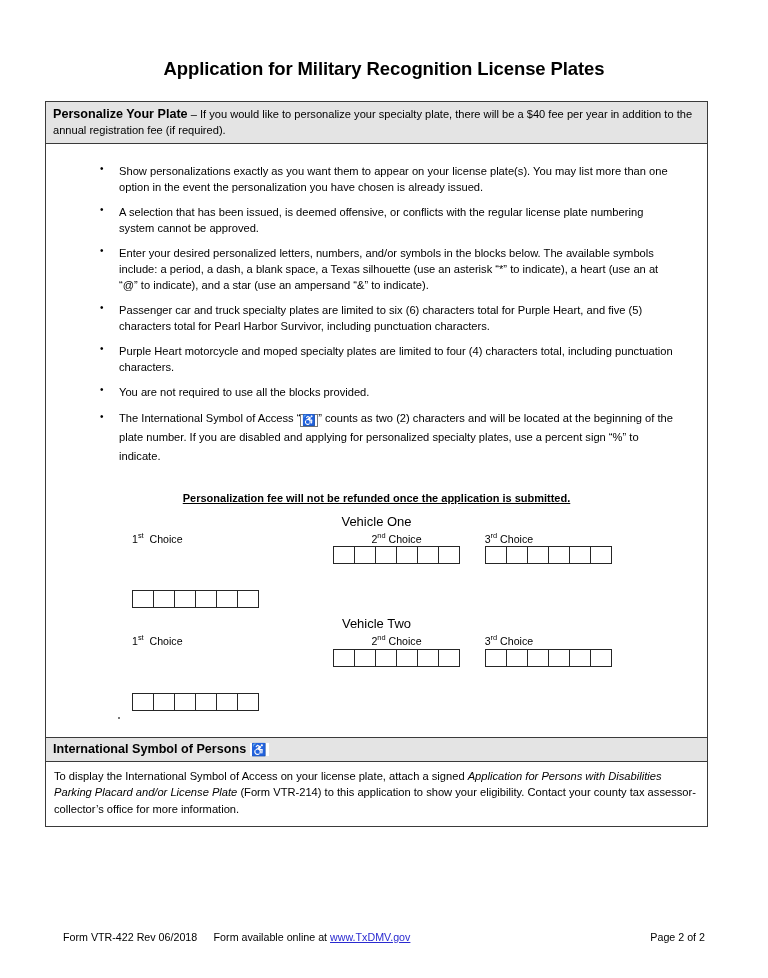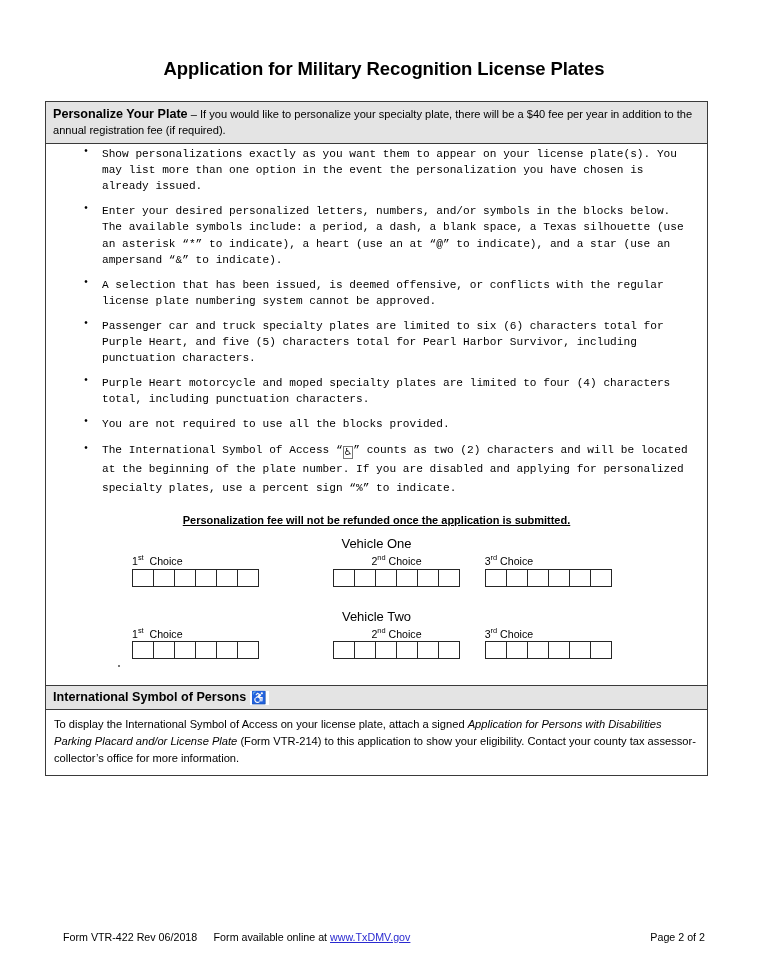--- a/index.html
+++ b/index.html
@@ -57,24 +57,23 @@
   .section-band .band-title {
     font-weight: bold;
     font-size: 12.6px;
   }
   .section-band .band-rest {
     font-size: 11.1px;
   }
 
   
   .bullets {
-    margin: 0;
+    margin: 17px;
     padding: 2px 14px 6px 54px;
     list-style: none;
-    font-family: Liberation Mono, monospace;
   }
   .bullets li {
     position: relative;
     font-size: 11.15px;
     line-height: 1.46;
     margin-bottom: 8.5px;
     padding-left: 2px;
     text-align: left;
   }
   .bullets li::before {
@@ -121,21 +120,21 @@
     justify-content: space-between;
     padding: 0 40px 0 41px;
     box-sizing: border-box;
   }
   .choice-group {
     display: flex;
     flex-direction: column;
     align-items: center;
     width: 200px;
   }
-  .choice-group.g1 { align-items: flex-start; padding-left: 45px; }
+  .choice-group.g1 { align-items: flex-start; padding-left: 45px; gap: 44px; }
   .choice-group.g2 { align-items: center; }
   .choice-group.g3 { align-items: flex-start; padding-right: 6px; }
 
   .choice-label {
     font-size: 10.6px;
     margin-bottom: 2px;
     text-align: center;
   }
   .choice-label sup {
     font-size: 7.4px;
@@ -147,21 +146,21 @@
     box-sizing: content-box;
   }
   .boxes .cell {
     width: 20px;
     height: 16px;
     border-right: 1.4px solid #262626;
     background: #fff;
   }
   .boxes .cell:last-child { border-right: none; }
 
-  .vehicle-two-wrap { margin-top: 22px; }
+  .vehicle-two-wrap { margin-top: 8px; }
   .spacer-bottom { height: 26px; position: relative; }
   .stray-mark {
     position: absolute;
     left: 72px;
     top: 6px;
     width: 2px;
     height: 2px;
     background: #777;
   }
 
@@ -239,22 +238,22 @@
   <div class="doc-title">Application for Military Recognition License Plates</div>
 
   <div class="form-box">
 
     <div class="section-band">
       <span class="band-title">Personalize Your Plate</span><span class="band-rest"> – If you would like to personalize your specialty plate, there will be a $40 fee per year in addition to the annual registration fee (if required).</span>
     </div>
 
     <ul class="bullets">
       <li>Show personalizations exactly as you want them to appear on your license plate(s).  You may list more than one option in the event the personalization you have chosen is already issued.</li>
+      <li>A selection that has been issued, is deemed offensive, or conflicts with the regular license plate numbering system cannot be approved.</li>
       <li>Enter your desired personalized letters, numbers, and/or symbols in the blocks below. The available symbols include: a period, a dash, a blank space, a Texas silhouette (use an asterisk “*” to indicate), a heart (use an at “@” to indicate), and a star (use an ampersand “&amp;” to indicate).</li>
-      <li>A selection that has been issued, is deemed offensive, or conflicts with the regular license plate numbering system cannot be approved.</li>
       <li>Passenger car and truck specialty plates are limited to six (6) characters total for Purple Heart, and five (5) characters total for Pearl Harbor Survivor, including punctuation characters.</li>
       <li>Purple Heart motorcycle and moped specialty plates are limited to four (4) characters total, including punctuation characters.</li>
       <li>You are not required to use all the blocks provided.</li>
       <li class="tall"><span>The International Symbol of Access “</span><span class="wc-inline">♿</span><span>” counts as two (2) characters and will be located at the beginning of the plate number. If you are disabled and applying for personalized specialty plates, use a percent sign “%” to indicate.</span></li>
     </ul>
 
     <div class="fee-notice">Personalization fee will not be refunded once the application is submitted.</div>
 
     <div>
       <div class="vehicle-label">Vehicle One</div>

